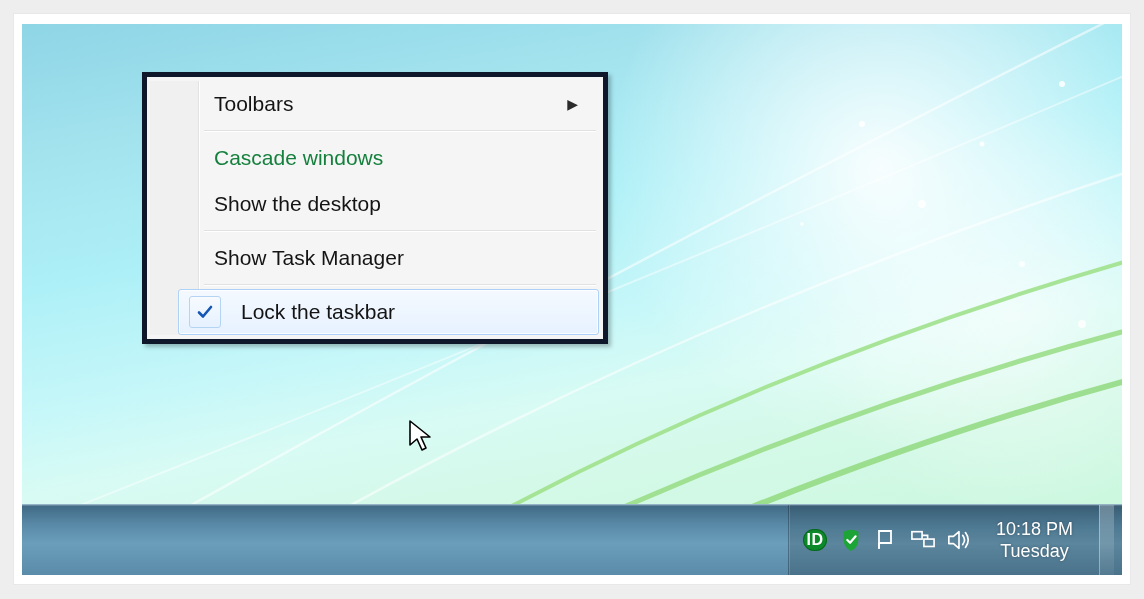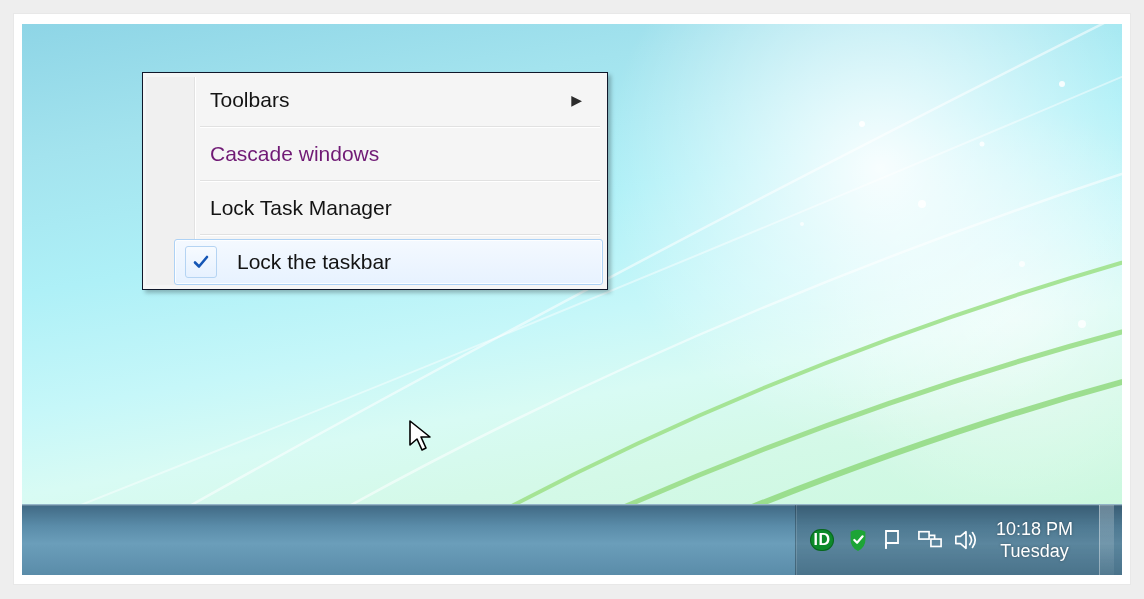--- a/index.html
+++ b/index.html
@@ -82,20 +82,21 @@
     height: 24px;
   }
   .tray .clock {
     text-align: center;
     line-height: 1.25;
     font-size: 18px;
     padding: 0 10px 0 6px;
     white-space: nowrap;
     color: #fff;
     text-shadow: 0 0 3px rgba(0,0,0,0.35);
+    margin-left: 7px;
   }
   .show-desktop {
     width: 14px;
     height: 100%;
     border-left: 1px solid rgba(255,255,255,0.35);
     background: linear-gradient(to bottom, rgba(255,255,255,0.25), rgba(255,255,255,0.05));
     margin-left: 4px;
   }
 
   .tray .id-badge {
@@ -113,21 +114,21 @@
     letter-spacing: 0.5px;
   }
 
   
   .context-menu {
     position: absolute;
     left: 128px;
     top: 58px;
     width: 466px;
     background: #f5f5f5;
-    border: 1px solid #0f172a;
+    border: 5px solid #0f172a;
     box-shadow: 3px 3px 4px rgba(0,0,0,0.25);
     padding: 4px 3px;
     box-sizing: border-box;
   }
   .cm-gutter {
     position: absolute;
     left: 3px;
     top: 4px;
     bottom: 4px;
     width: 48px;
@@ -148,21 +149,21 @@
     align-items: center;
     padding-left: 62px;
     padding-right: 20px;
     font-size: 21px;
     color: #141414;
     border: 1px solid transparent;
     border-radius: 3px;
     margin: 0 1px;
   }
   .cm-item.disabled {
-    color: #701a75;
+    color: #15803d;
   }
   .cm-item .arrow {
     margin-left: auto;
     font-size: 14px;
     color: #2b2b2b;
   }
   .cm-sep {
     height: 0;
     margin: 3px 4px 3px 54px;
     border-top: 1px solid #e1e1e1;
@@ -228,25 +229,28 @@
       <li class="cm-item">
         <span>Toolbars</span>
         <span class="arrow">▶</span>
       </li>
 
       <li class="cm-sep"></li>
 
       <li class="cm-item disabled">
         <span>Cascade windows</span>
       </li>
+      <li class="cm-item">
+        <span>Show the desktop</span>
+      </li>
 
       <li class="cm-sep"></li>
 
       <li class="cm-item">
-        <span>Lock Task Manager</span>
+        <span>Show Task Manager</span>
       </li>
 
       <li class="cm-sep"></li>
 
       <li class="cm-item highlight">
         <span class="cm-check">
           <svg width="18" height="18" viewBox="0 0 18 18">
             <path d="M3 9.5 L7 13.5 L15 4" stroke="#1556b5" stroke-width="2.6" fill="none" stroke-linecap="round" stroke-linejoin="round"></path>
           </svg>
         </span>

